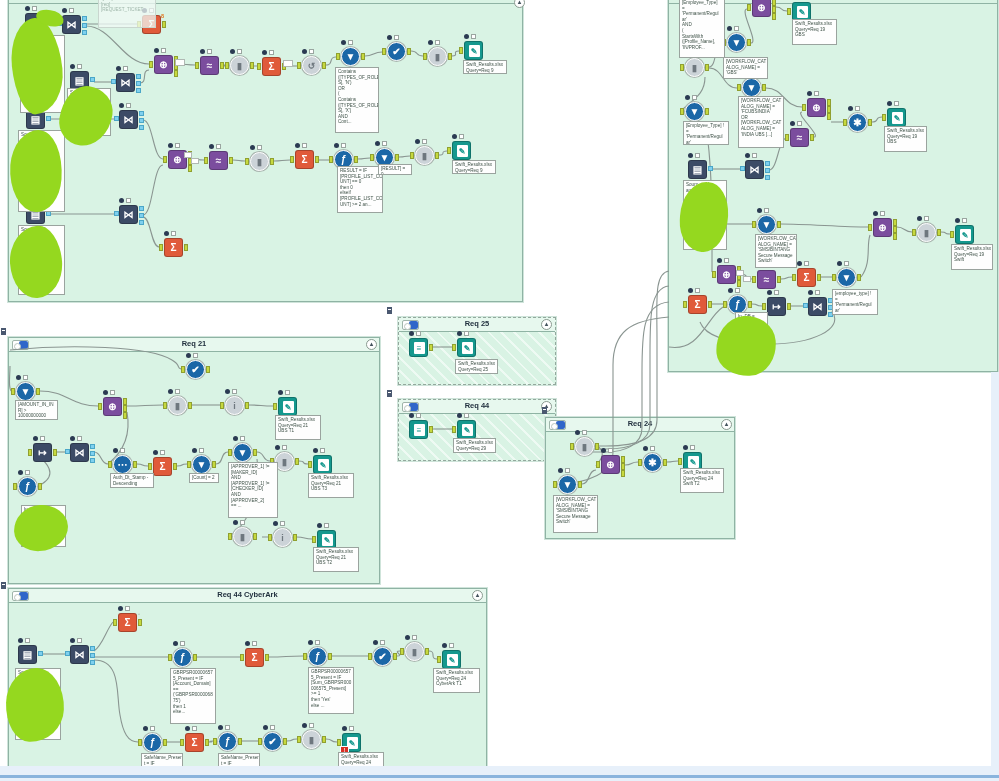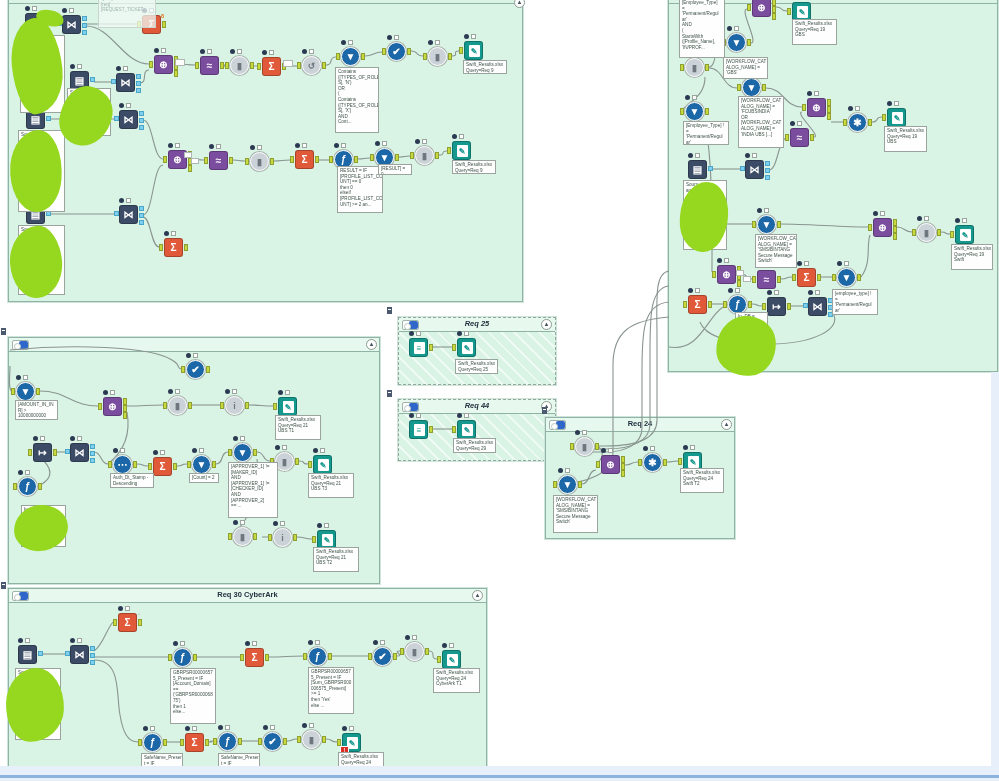--- a/index.html
+++ b/index.html
@@ -1,20 +1,20 @@
 <!DOCTYPE html>
 <html><head>
 <meta charset="utf-8">
 <style>
   html,body{margin:0;padding:0;}
   body{font-family:"Liberation Sans",sans-serif;background:#ffffff;}
   #canvas{position:relative;width:999px;height:781px;overflow:hidden;background:#ffffff;}
   .container{position:absolute;box-sizing:border-box;border:1px solid #8fb3a4;outline:1px solid #cfe4da;background:#d9f3e4;}
   .container.disabled{border:1px dashed #93a89d;background:
-    repeating-linear-gradient(45deg, rgba(255,255,255,0.55) 0 2px, rgba(255,255,255,0) 2px 9px),#d9f3e4; font-style: italic;}
+    repeating-linear-gradient(45deg, rgba(255,255,255,0.55) 0 2px, rgba(255,255,255,0) 2px 9px),#d9f3e4;}
   .chead{position:absolute;left:0;top:0;right:0;height:13px;border-bottom:1px solid #8fb3a4;background:#e7f8ee;}
   .chead .clabel{position:absolute;left:0;right:0;top:1px;text-align:center;font-size:7.5px;font-weight:bold;color:#22313f;}
   .hline{position:absolute;left:0;right:0;top:22px;border-top:1px solid #8fb3a4;}
   .toggle{position:absolute;width:15px;height:8px;background:#ffffff;border:1px solid #9fb5aa;border-radius:2px;}
   .toggle .knob{position:absolute;right:0;top:0;width:9px;height:8px;background:#2f66c9;border-radius:2px;}
   .toggle .dot{position:absolute;left:1px;top:1.5px;width:5px;height:5px;background:#fff;border:1px solid #b9c6be;border-radius:50%;}
   .collapse{position:absolute;width:9px;height:9px;border:1px solid #8a9a90;border-radius:50%;background:#fff;
     color:#44525d;font-size:7px;line-height:8px;text-align:center;}
   .tool{position:absolute;width:19px;height:19px;box-sizing:border-box;}
   .tool .body{position:absolute;left:0;top:0;width:19px;height:19px;box-sizing:border-box;
@@ -46,20 +46,21 @@
 <div id="canvas">
   <div id="containers">
       <div class="container" style="left: 8px; top: -20px; width: 515px; height: 322px;">
         <div class="hline"></div>
       </div>
       <div class="container" style="left: 668px; top: -20px; width: 330px; height: 392px;">
         <div class="hline"></div>
       </div>
       <div class="container" style="left: 8px; top: 337px; width: 372px; height: 247px;">
         <div class="chead">
+          <div class="clabel">Req 21</div>
           <div class="toggle" style="left: 3px; top: 2px; width: 15px; height: 8px;">
             <div class="knob"></div>
             <div class="dot"></div>
           </div>
         </div>
       </div>
       <div class="container disabled" style="left: 398px; top: 317px; width: 158px; height: 68px;">
         <div class="chead">
           <div class="clabel">Req 25</div>
           <div class="toggle" style="left: 3px; top: 2px; width: 15px; height: 8px;">
@@ -81,21 +82,21 @@
         <div class="chead">
           <div class="clabel">Req 24</div>
           <div class="toggle" style="left: 3px; top: 2px; width: 15px; height: 8px;">
             <div class="knob"></div>
             <div class="dot"></div>
           </div>
         </div>
       </div>
       <div class="container" style="left: 8px; top: 588px; width: 479px; height: 180px;">
         <div class="chead">
-          <div class="clabel">Req 30 CyberArk</div>
+          <div class="clabel">Req 44 CyberArk</div>
           <div class="toggle" style="left: 3px; top: 2px; width: 15px; height: 8px;">
             <div class="knob"></div>
             <div class="dot"></div>
           </div>
         </div>
       </div>
     </div>
   <svg class="wires" id="wiresvg" width="999" height="781">
       <path d="M 49 22 C 57 22 49 24 57 24" fill="none" stroke="#8a9591" stroke-width="1.1"></path>
       <path d="M 86 24 C 111.5 24 111.5 24 137 24" fill="none" stroke="#8a9591" stroke-width="1.1"></path>

